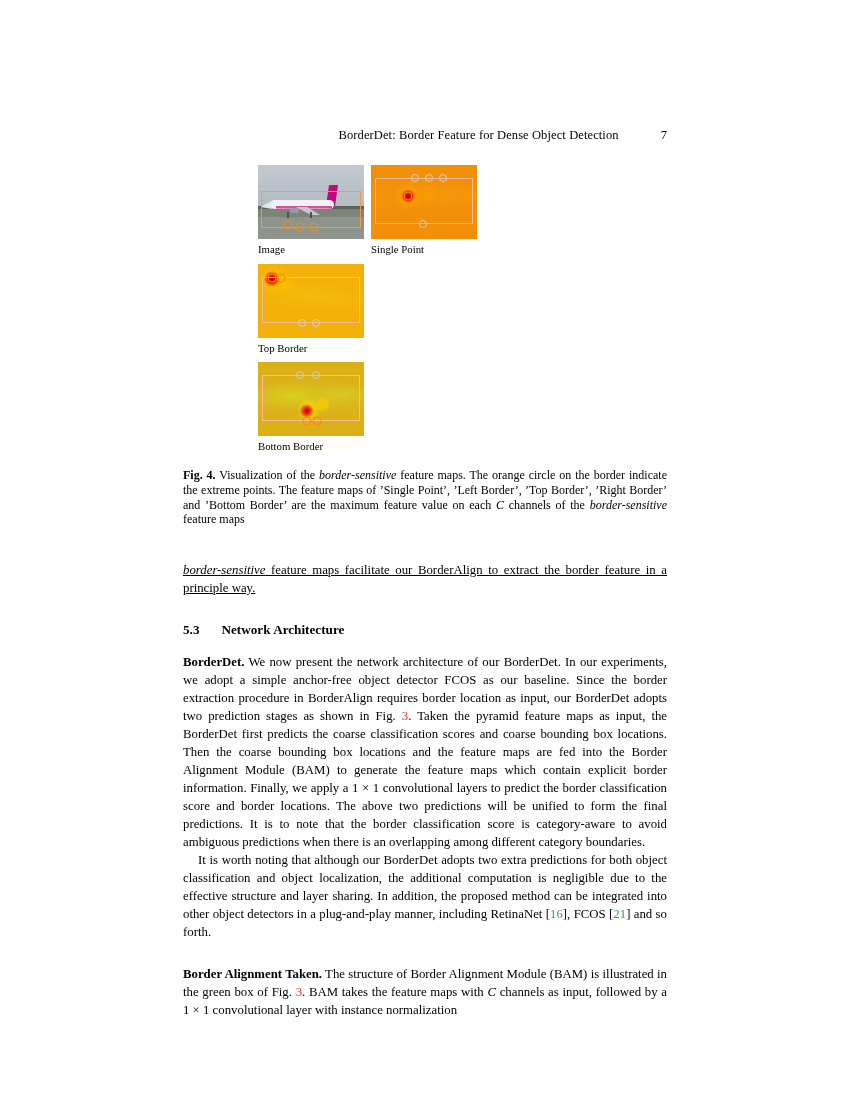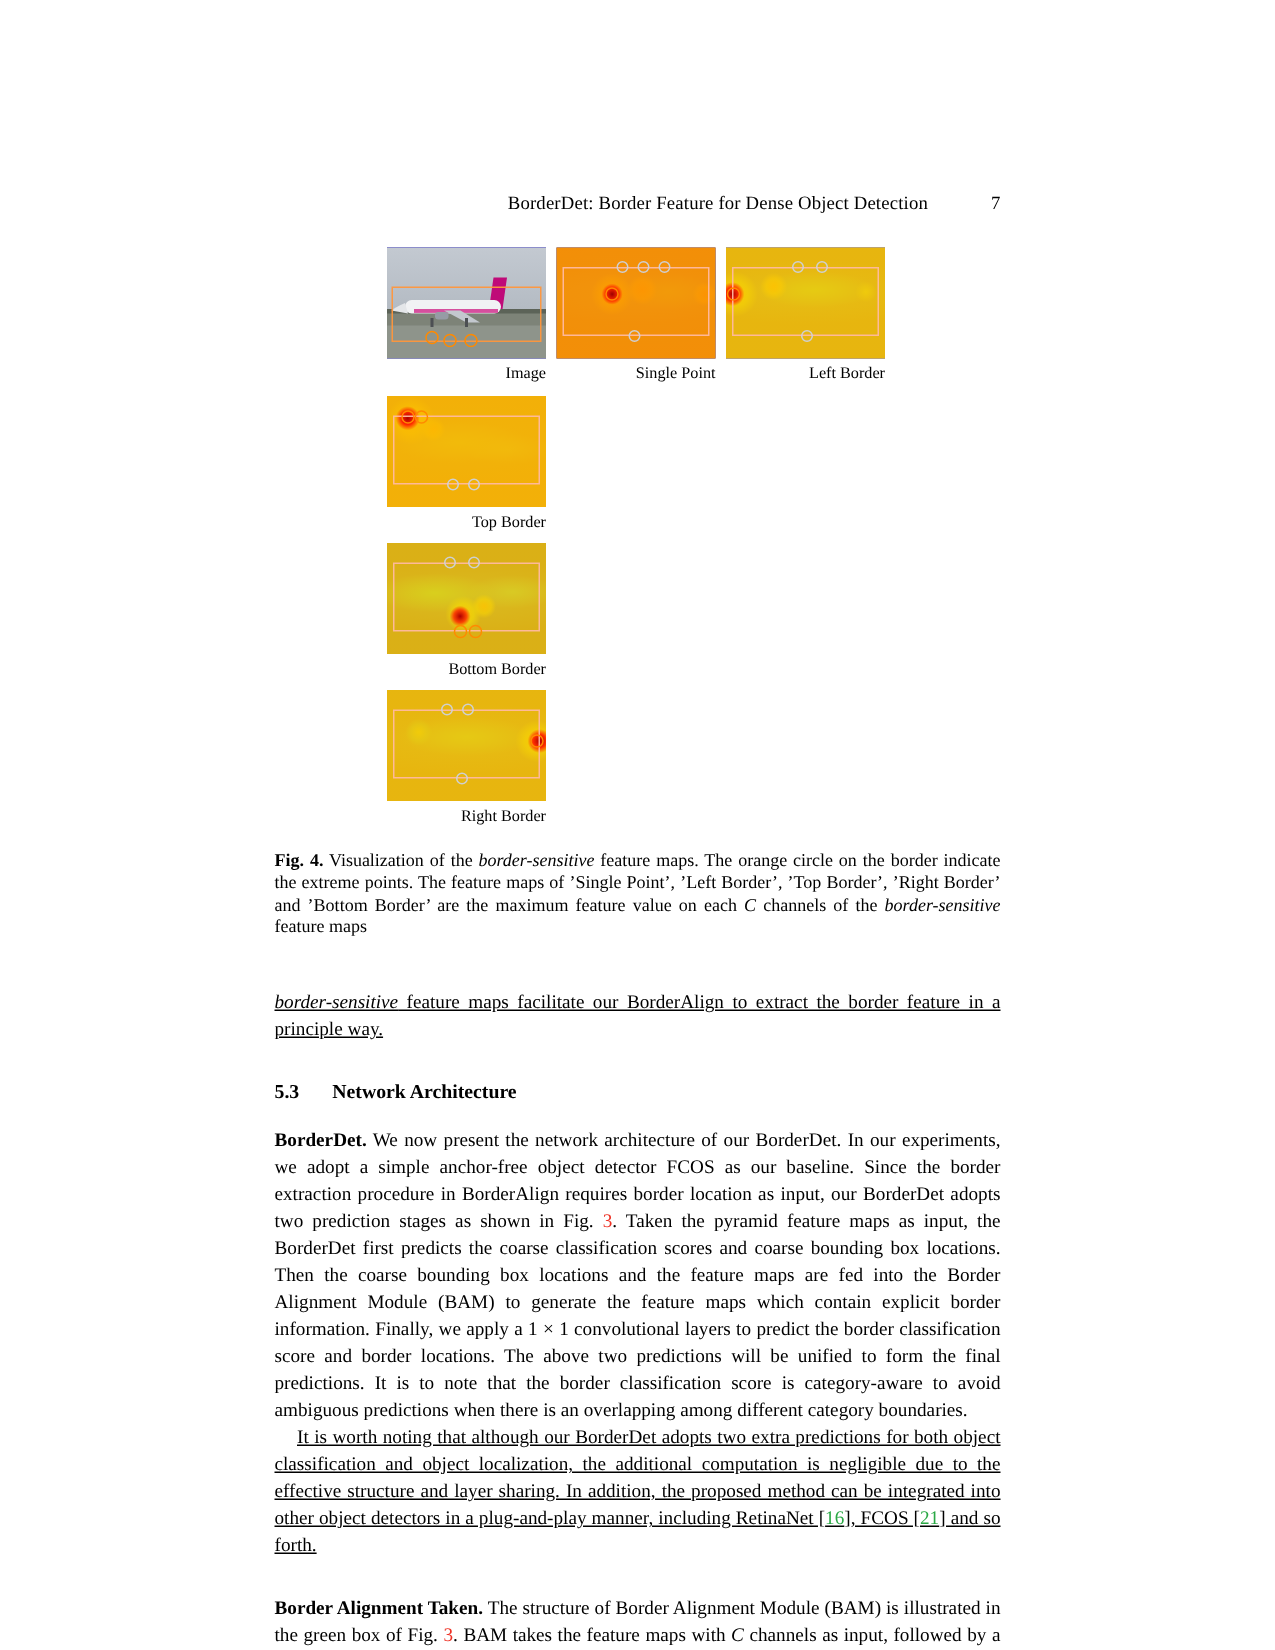--- a/index.html
+++ b/index.html
@@ -11,21 +11,21 @@
   .header { margin-top:128px; display:flex; justify-content:flex-end; align-items:flex-start;
             font-size:12.5px; letter-spacing:.1px; }
   .header .pgnum { margin-left:42px; }
 
   
   .fig-grid { width:334px; margin:22px auto 0 auto; }
   .fig-row { display:flex; gap:7px; }
   .fig-row + .fig-row { margin-top:8px;flex-direction:column; }
   .fig-cell { width:106px; }
   .panel { position:relative; width:106px; height:74px; overflow:hidden; background-color:#0a0a96; }
-  .fig-label { text-align:right; font-size:10.8px; margin-top:4px; line-height:13px; }
+  .fig-label { text-align:left; font-size:10.8px; margin-top:4px; line-height:13px; }
 
   .bbox { position:absolute; border:1px solid rgba(255,185,160,.95); pointer-events:none; }
   .bbox.hmb { left:4px; right:4px; top:13px; bottom:15px; }
   .bbox.imb { left:3px; right:3px; top:26px; bottom:11px; border-color:rgba(255,150,60,.95); }
 
   .dot { position:absolute; width:6px; height:6px; border-radius:50%;
          border:1.5px solid rgba(205,210,220,.95); transform:translate(-50%,-50%); }
   .dot.orange { border-color:#ff8a00; width:7px; height:7px; }
 
   
@@ -72,21 +72,21 @@
 
   
   .caption { margin:15px 0 0 0; font-size:12px; line-height:14.8px; text-align:justify; }
 
   
   .bodytext { font-size:12.8px; line-height:18px; text-align:justify; }
   .para0 { margin:34px 0 0 0;text-decoration:underline; }
   .section { margin:24px 0 0 0; font-size:13.2px; font-weight:bold; }
   .section .num { margin-right:22px; }
   .para { margin:14px 0 0 0; }
-  .para.indent { margin-top:0; text-indent:15px;text-decoration:underline; }
+  .para.indent { margin-top:0; text-indent:15px; }
   .para.block2 { margin-top:24px; }
 
   a.ref { color:var(--ref-red,#ee3124); text-decoration:none; cursor:pointer; }
   a.cite { color:var(--cite-green,#2aa845); text-decoration:none; cursor:pointer; }
   i { font-style:italic; }
 </style>
 </head>
 <body>
 
 <div class="page">
@@ -135,30 +135,20 @@
             <div class="bbox hmb"></div>
             <span class="dot" style="left:44px; top:13px;"></span>
             <span class="dot" style="left:58px; top:13px;"></span>
             <span class="dot" style="left:72px; top:13px;"></span>
             <span class="dot" style="left:52px; top:59px;"></span>
             <span class="dot orange" style="left:37px; top:31px;"></span>
           </div>
           <div class="fig-label">Single Point</div>
         </div>
 
-        <div class="fig-cell">
-          <div class="panel hm-lb">
-            <div class="bbox hmb"></div>
-            <span class="dot" style="left:48px; top:13px;"></span>
-            <span class="dot" style="left:64px; top:13px;"></span>
-            <span class="dot" style="left:54px; top:59px;"></span>
-            <span class="dot orange" style="left:5px; top:31px;"></span>
-          </div>
-          <div class="fig-label">Left Border</div>
-        </div>
       </div>
 
       <div class="fig-row">
         <div class="fig-cell">
           <div class="panel hm-tb">
             <div class="bbox hmb"></div>
             <span class="dot orange" style="left:14px; top:14px;"></span>
             <span class="dot orange" style="left:23px; top:14px;"></span>
             <span class="dot" style="left:44px; top:59px;"></span>
             <span class="dot" style="left:58px; top:59px;"></span>
@@ -170,30 +160,20 @@
           <div class="panel hm-bb">
             <div class="bbox hmb"></div>
             <span class="dot" style="left:42px; top:13px;"></span>
             <span class="dot" style="left:58px; top:13px;"></span>
             <span class="dot orange" style="left:49px; top:59px;"></span>
             <span class="dot orange" style="left:59px; top:59px;"></span>
           </div>
           <div class="fig-label">Bottom Border</div>
         </div>
 
-        <div class="fig-cell">
-          <div class="panel hm-rb">
-            <div class="bbox hmb"></div>
-            <span class="dot" style="left:40px; top:13px;"></span>
-            <span class="dot" style="left:54px; top:13px;"></span>
-            <span class="dot" style="left:50px; top:59px;"></span>
-            <span class="dot orange" style="left:100px; top:34px;"></span>
-          </div>
-          <div class="fig-label">Right Border</div>
-        </div>
       </div>
     </div>
 
     <p class="caption"><b>Fig. 4.</b><span> Visualization of the </span><i>border-sensitive</i><span> feature maps. The orange circle on the border indicate the extreme points. The feature maps of ’Single Point’, ’Left Border’, ’Top Border’, ’Right Border’ and ’Bottom Border’ are the maximum feature value on each </span><i>C</i><span> channels of the </span><i>border-sensitive</i><span> feature maps</span></p>
 
     <div class="bodytext">
 
       <p class="para0"><i>border-sensitive</i><span> feature maps facilitate our BorderAlign to extract the border feature in a principle way.</span></p>
 
       <h3 class="section"><span class="num">5.3</span><span>Network Architecture</span></h3>

